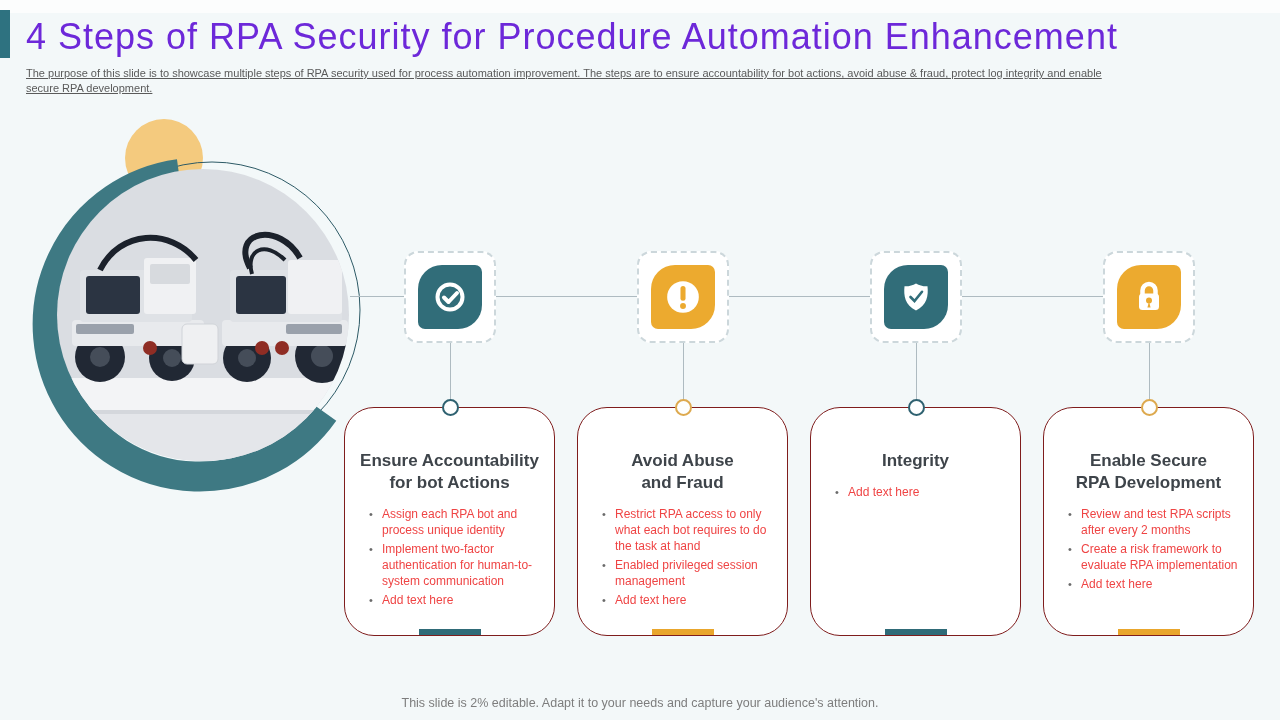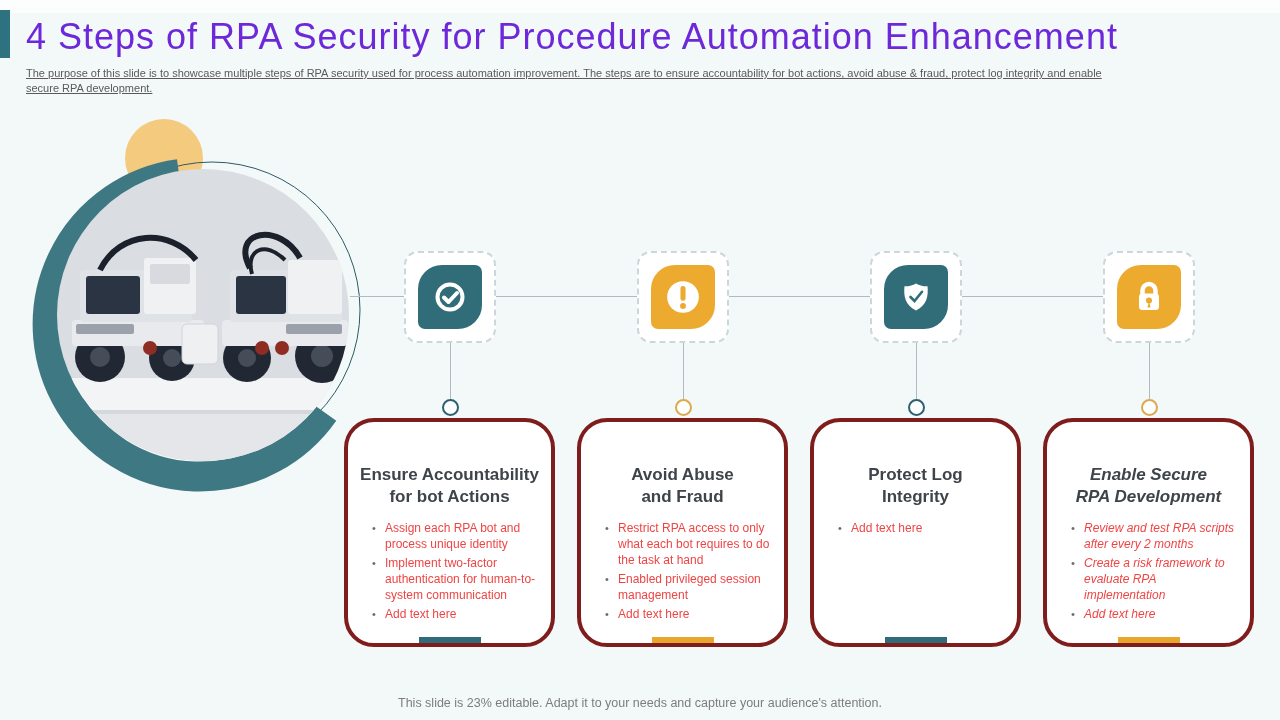--- a/index.html
+++ b/index.html
@@ -24,23 +24,23 @@
   .icon-tile { width: 64px; height: 64px; border-radius: 24px 7px 24px 7px; display: flex; align-items: center; justify-content: center; }
   .icon-tile.teal { background: #316d79; }
   .icon-tile.orange { background: #ecaa2f; }
 
   .node { position: absolute; top: 399px; width: 17px; height: 17px; border-radius: 50%; background: #fdfefe; z-index: 2; }
   .node.s1 { left: 442px; border: 2px solid #2e6170; }
   .node.s2 { left: 675px; border: 2px solid #dda94e; }
   .node.s3 { left: 908px; border: 2px solid #2e6170; }
   .node.s4 { left: 1141px; border: 2px solid #dda94e; }
 
-  .card { position: absolute; top: 418px; width: 211px; height: 229px; background: #ffffff;
-          border: 4px solid #7f1d1d; border-radius: 30px; }
-  .card.s1 { left: 344px; } .card.s2 { left: 577px; } .card.s3 { left: 810px; } .card.s4 { left: 1043px; font-style: italic; }
+  .card { position: absolute; top: 407px; width: 211px; height: 229px; background: #ffffff;
+          border: 1px solid #7f1d1d; border-radius: 30px; }
+  .card.s1 { left: 344px; } .card.s2 { left: 577px; } .card.s3 { left: 810px; } .card.s4 { left: 1043px; }
   .card-title { margin-top: 42px; text-align: center; font-size: 17px; font-weight: bold; color: #3e444a; line-height: 1.3; }
   .card-title span { display: block; }
   .card ul { list-style: none; margin: 13px 0 0 0; padding: 0 12px 0 24px; }
   .card li { position: relative; font-size: 12px; color: #ef4444; line-height: 1.33; padding-left: 13px; margin-bottom: 3px; }
   .card li::before { content: "\2022"; position: absolute; left: 0; top: 0; color: #6a6a6a; font-size: 11px; }
   .accent-bar { position: absolute; bottom: 0px; left: 50%; transform: translateX(-50%); width: 62px; height: 6px; }
   .accent-bar.teal { background: #2f6b78; }
   .accent-bar.orange { background: #e9a62c; }
 
   .footer-note { position: absolute; top: 696px; left: 0; width: 100%; text-align: center; font-size: 12.5px; color: #7d7d7d; }
@@ -169,21 +169,20 @@
     <ul>
       <li>Restrict RPA access to only what each bot requires to do the task at hand</li>
       <li>Enabled privileged session management</li>
       <li>Add text here</li>
     </ul>
     <div class="accent-bar orange"></div>
   </div>
 
   <div class="card s3">
     <div class="card-title">
-      <span>Protect Log</span>
       <span>Integrity</span>
     </div>
     <ul>
       <li>Add text here</li>
     </ul>
     <div class="accent-bar teal"></div>
   </div>
 
   <div class="card s4">
     <div class="card-title">
@@ -191,14 +190,14 @@
       <span>RPA Development</span>
     </div>
     <ul>
       <li>Review and test RPA scripts after every 2 months</li>
       <li>Create a risk framework to evaluate RPA implementation</li>
       <li>Add text here</li>
     </ul>
     <div class="accent-bar orange"></div>
   </div>
 
-  <div class="footer-note">This slide is 23% editable. Adapt it to your needs and capture your audience's attention.</div>
+  <div class="footer-note">This slide is 2% editable. Adapt it to your needs and capture your audience's attention.</div>
 </div>
 
 </body></html>

